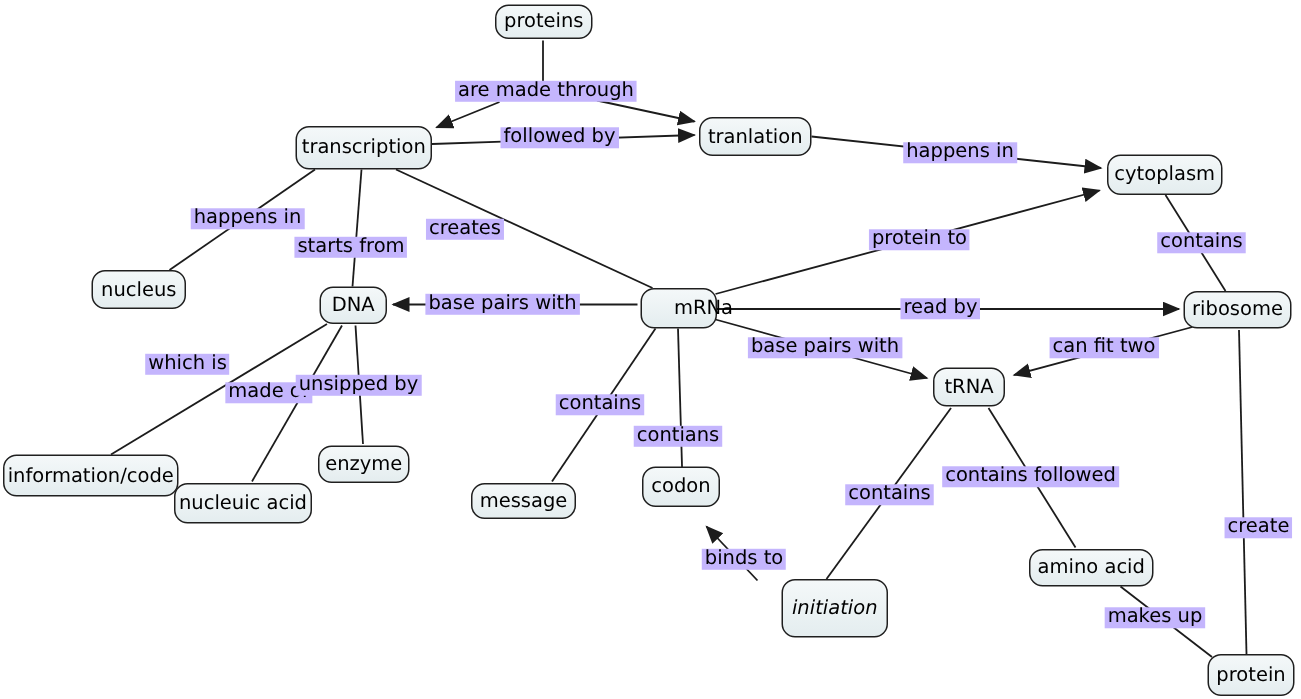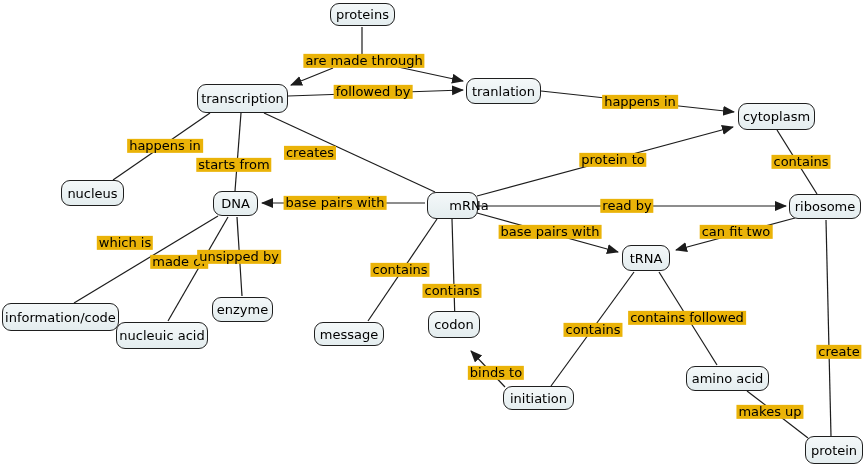--- a/index.html
+++ b/index.html
@@ -13,21 +13,21 @@
     overflow: hidden;
   }
   #edge-layer {
     position: absolute;
     left: 0; top: 0;
     width: 867px; height: 466px;
   }
   .link-label {
     position: absolute;
     transform: translate(-50%, -50%);
-    background: #eab308;
+    background: #c4b5fd;
     color: #000000;
     font-size: 13px;
     line-height: 1.1;
     padding: 0 2px;
     white-space: nowrap;
     z-index: 2;
   }
   .node {
     position: absolute;
     box-sizing: border-box;
@@ -112,17 +112,17 @@
       <div class="node" style="left: 61px; top: 180px; width: 63px; height: 26px;">nucleus</div>
       <div class="node" style="left: 213px; top: 191px; width: 45px; height: 25px;">DNA</div>
       <div class="node" style="left: 427px; top: 192px; width: 51px; height: 27px; padding-left: 33px;">mRNa</div>
       <div class="node" style="left: 789px; top: 194px; width: 72px; height: 25px;">ribosome</div>
       <div class="node" style="left: 622px; top: 245px; width: 48px; height: 26px;">tRNA</div>
       <div class="node" style="left: 2px; top: 303px; width: 117px; height: 28px;">information/code</div>
       <div class="node" style="left: 116px; top: 322px; width: 92px; height: 27px;">nucleuic acid</div>
       <div class="node" style="left: 212px; top: 297px; width: 61px; height: 25px;">enzyme</div>
       <div class="node" style="left: 314px; top: 322px; width: 70px; height: 24px;">message</div>
       <div class="node" style="left: 428px; top: 311px; width: 52px; height: 27px;">codon</div>
-      <div class="node" style="left: 503px; top: 386px; width: 71px; height: 24px;">initiation</div>
+      <div class="node" style="left: 521px; top: 386px; width: 71px; height: 39px; font-style: italic;">initiation</div>
       <div class="node" style="left: 686px; top: 366px; width: 83px; height: 25px;">amino acid</div>
       <div class="node" style="left: 805px; top: 436px; width: 58px; height: 28px;">protein</div>
     </div>
 </div>
 
 </body></html>

